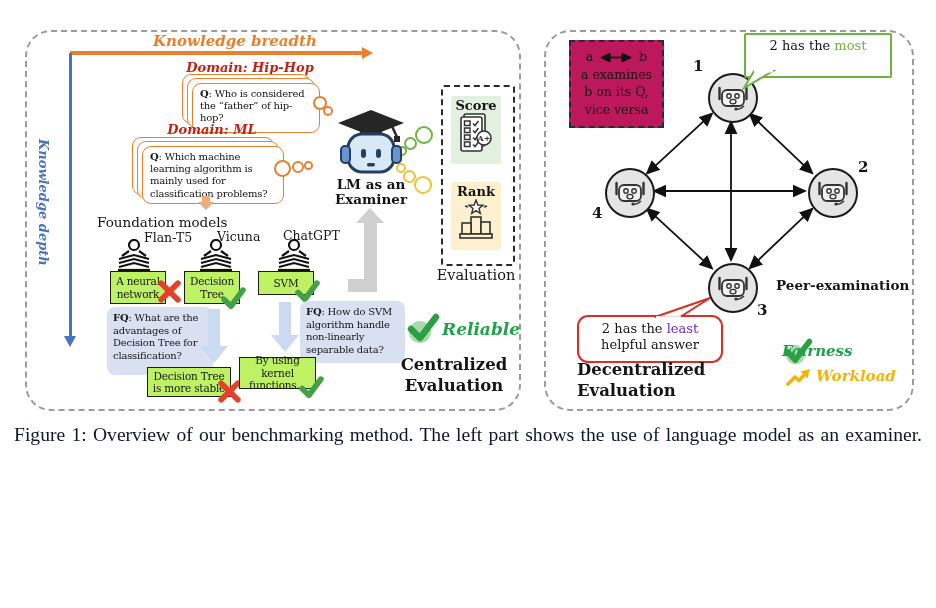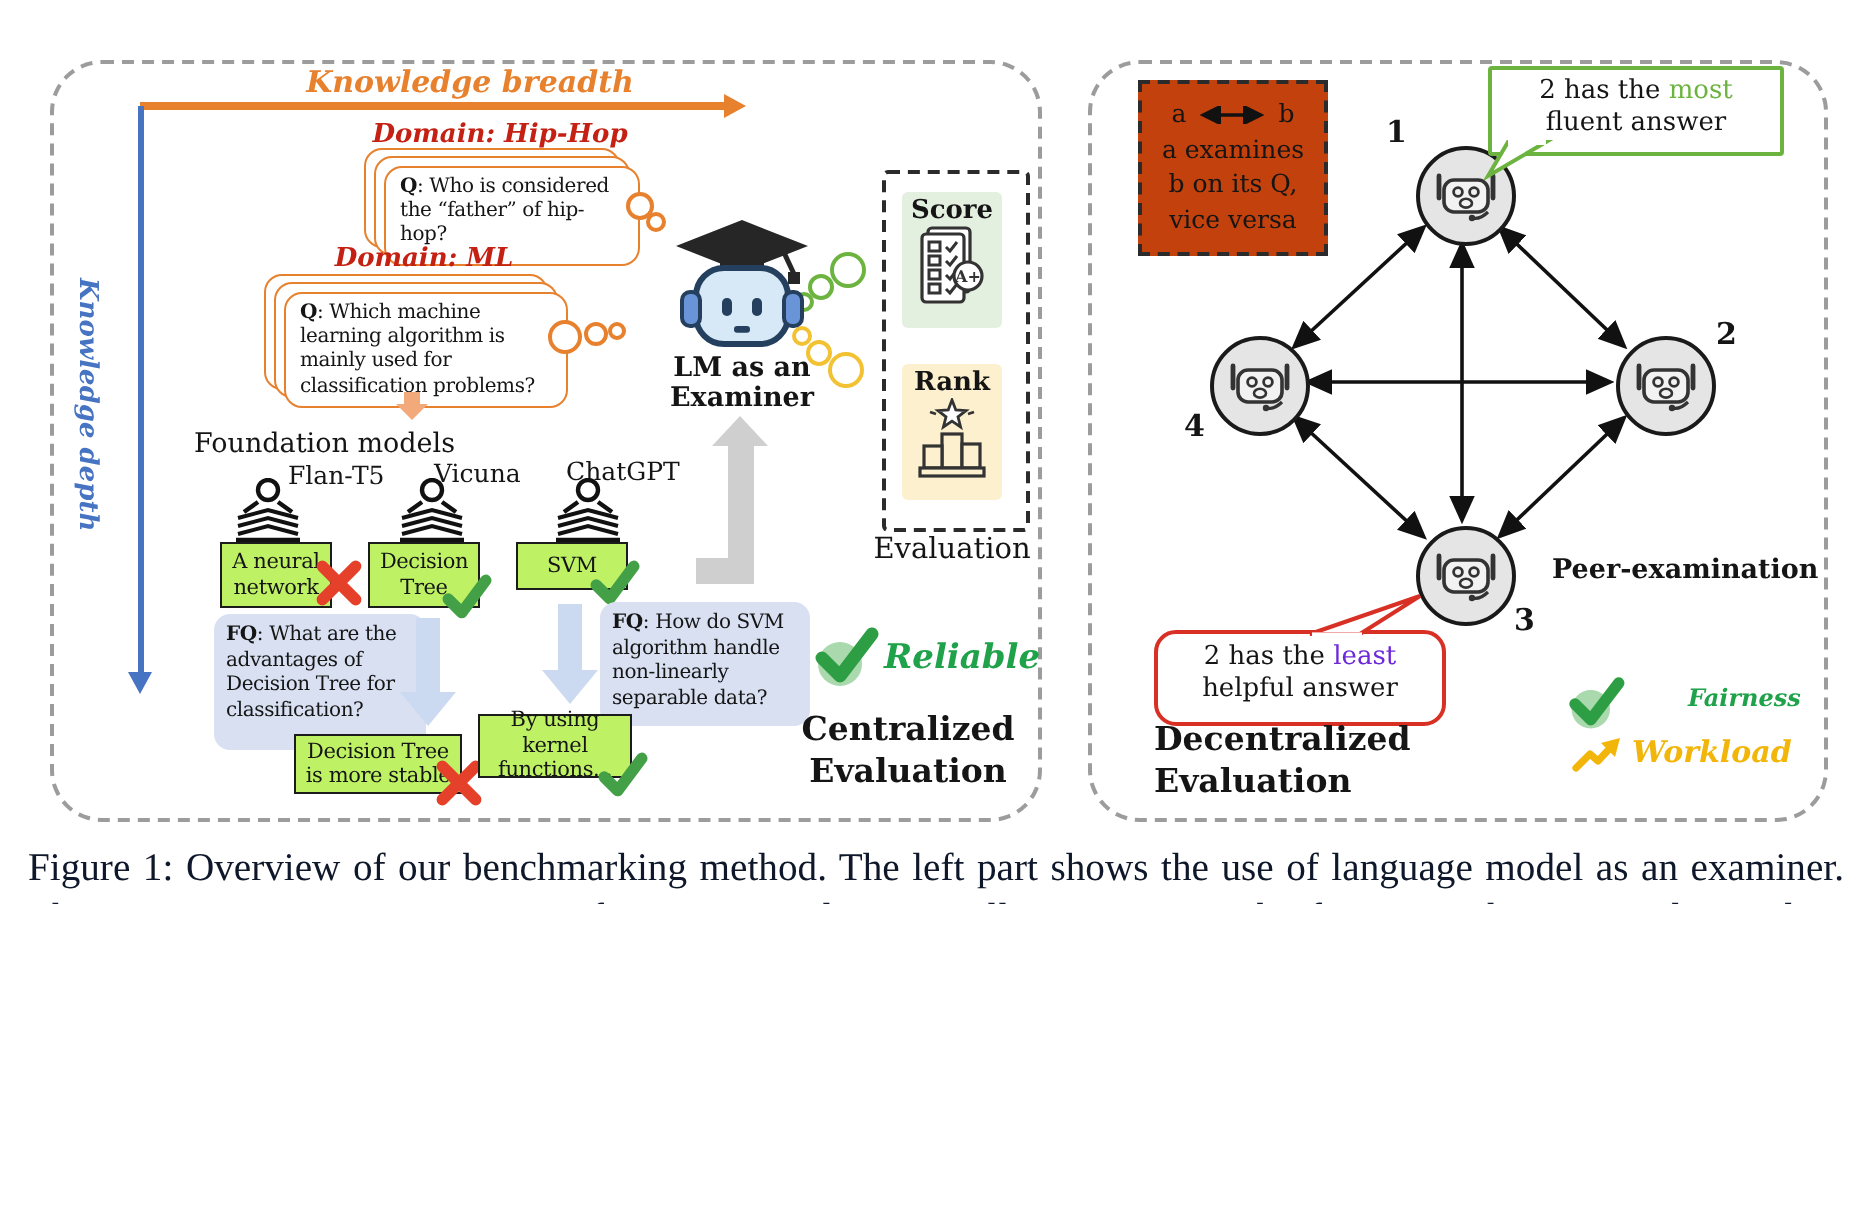--- a/index.html
+++ b/index.html
@@ -230,21 +230,21 @@
   
   <div class="abs b ctr" style="left:390px;top:354px;width:128px;font-size:16.5px;line-height:21px;">
     <div>Centralized</div>
     <div>Evaluation</div>
   </div>
 
   
   <div class="abs panel" style="left:544px;top:30px;width:366px;height:377px;"></div>
 
   
-  <div class="abs ctr" style="left:569px;top:40px;width:95px;height:88px;border:2px dashed #2b2b2b;background:#c2410c;font-size:12.5px;line-height:17.5px;padding-top:6px;box-sizing:border-box;">
+  <div class="abs ctr" style="left:569px;top:40px;width:95px;height:88px;border:2px dashed #2b2b2b;background:#be185d;font-size:12.5px;line-height:17.5px;padding-top:6px;box-sizing:border-box;">
     <div>
       <span>a</span>
       <svg width="38" height="9" viewBox="0 0 38 9" style="vertical-align:middle;">
         <defs>
             <marker id="lah" viewBox="0 0 10 10" refX="8" refY="5" markerWidth="6" markerHeight="6" orient="auto-start-reverse">
               <path d="M0,0 L10,5 L0,10 z" fill="#111"></path>
             </marker>
           </defs>
         <line x1="5" y1="4.5" x2="33" y2="4.5" stroke="#111" stroke-width="1.8" marker-start="url(#lah)" marker-end="url(#lah)"></line>
       </svg>
@@ -318,21 +318,20 @@
     </svg>
   </div>
   <div class="nodelabel" style="left:693px;top:57px;">1</div>
   <div class="nodelabel" style="left:858px;top:158px;">2</div>
   <div class="nodelabel" style="left:757px;top:301px;">3</div>
   <div class="nodelabel" style="left:592px;top:204px;">4</div>
 
   
   <div class="bubble" style="left:744px;top:33px;width:144px;height:38px;border:2px solid #6CB33F;border-radius:2px;">
     <div><span>2 has the </span><span class="b" style="color:#6CB33F;font-weight:normal;">most</span></div>
-    <div>fluent answer</div>
   </div>
   <svg class="abs" style="left:741px;top:70px;" width="36" height="20" viewBox="0 0 36 20">
     <polygon points="13,1 3,18 32,1" fill="#fff" stroke="#6CB33F" stroke-width="2"></polygon>
     <rect x="13" y="0" width="19" height="2.5" fill="#fff"></rect>
   </svg>
 
   
   <div class="bubble" style="left:577px;top:315px;width:142px;height:40px;border:2px solid #D93025;border-radius:11px;padding-top:4px;">
     <div><span>2 has the </span><span style="color:#6d28d9;">least</span></div>
     <div>helpful answer</div>
@@ -343,21 +342,21 @@
   </svg>
 
   
   <div class="abs b" style="left:776px;top:277px;width:134px;font-size:13.5px;">Peer-examination</div>
 
   
   <svg class="abs" style="left:783px;top:338px;" width="30" height="28" viewBox="0 0 34 32">
     <circle cx="14" cy="19" r="11" fill="#A9D9AC"></circle>
     <path d="M5,16 L14,25 L30,4" stroke="#2E9E44" stroke-width="6.5" stroke-linecap="round" stroke-linejoin="round" fill="none"></path>
     </svg>
-  <div class="abs b i" style="left:844px;top:342px;font-size:12px;color:#1FA24A;">Fairness</div>
+  <div class="abs b i" style="left:782px;top:342px;font-size:15px;color:#1FA24A;">Fairness</div>
   <svg class="abs" style="left:786px;top:369px;" width="26" height="18" viewBox="0 0 26 18">
     <path d="M2,15 L9,8 L13,11.5 L20,4" stroke="#F2B50A" stroke-width="3.6" fill="none" stroke-linecap="round" stroke-linejoin="round"></path>
     <polygon points="24,0 14.5,2.5 21.5,9.5" fill="#F2B50A"></polygon>
     </svg>
   <div class="abs b i" style="left:816px;top:367px;font-size:15px;color:#F2B50A;">Workload</div>
 
   
   <div class="abs b" style="left:577px;top:359px;width:160px;font-size:16.5px;line-height:21px;">
     <div>Decentralized</div>
     <div>Evaluation</div>

